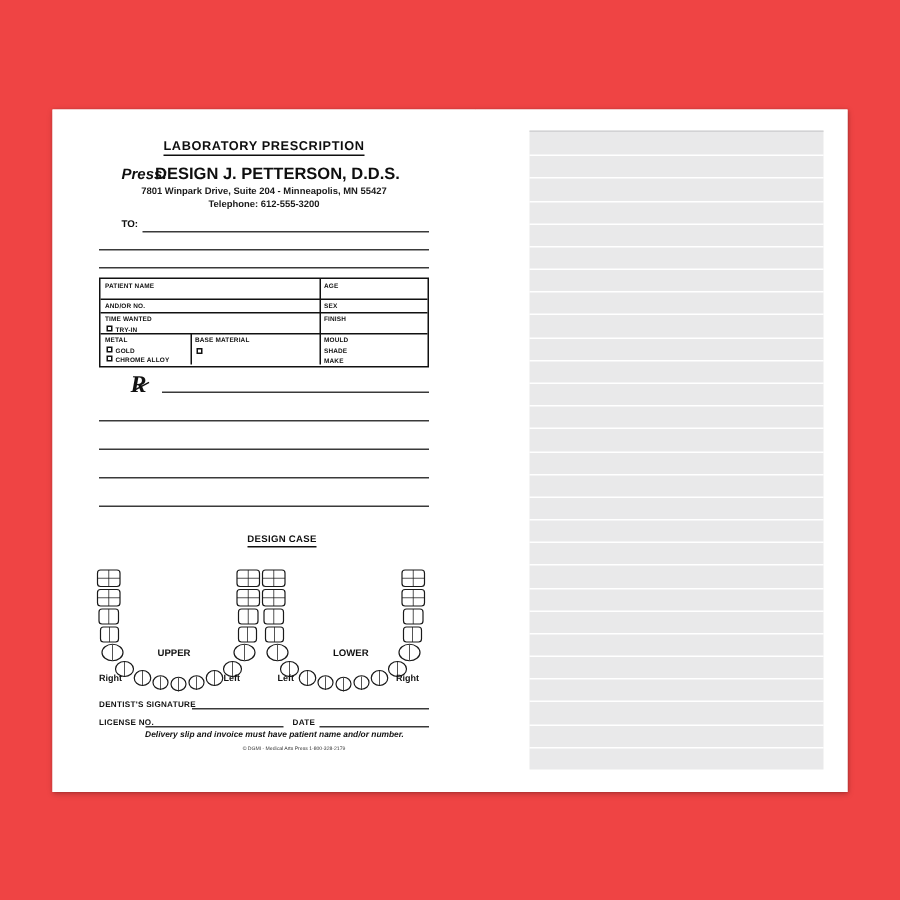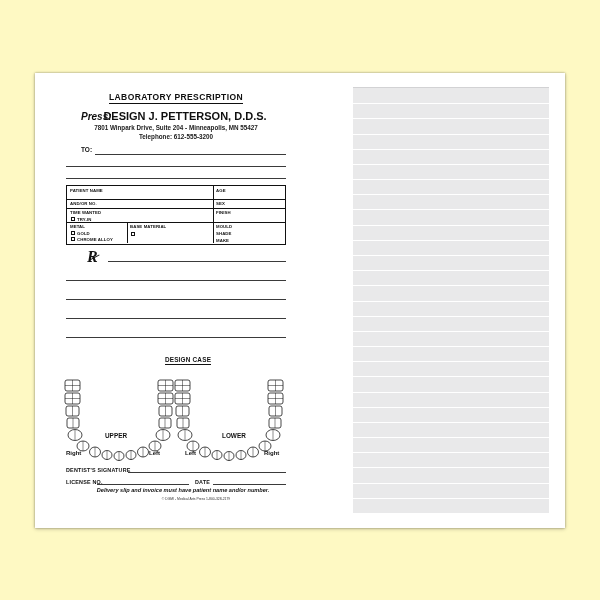--- a/index.html
+++ b/index.html
@@ -4,21 +4,21 @@
 <style>
   html,body{margin:0;padding:0;}
   body{
     width:600px;height:600px;
     background:#ffffff;
     font-family:"Liberation Sans", sans-serif;
     overflow:hidden;
   }
   .page{
     position:absolute;left:0;top:0;width:600px;height:600px;
-    background:#fef9c3;
+    background:#ef4444;
   }
   
   .sheet{
     position:absolute;left:35px;top:73px;width:530px;height:455px;
     background:#ffffff;
     box-shadow:0 0 2px rgba(0,0,0,0.35), 0 1px 4px rgba(0,0,0,0.22);
   }
   
   .form-half{
     position:absolute;left:0;top:0;width:282px;height:455px;

